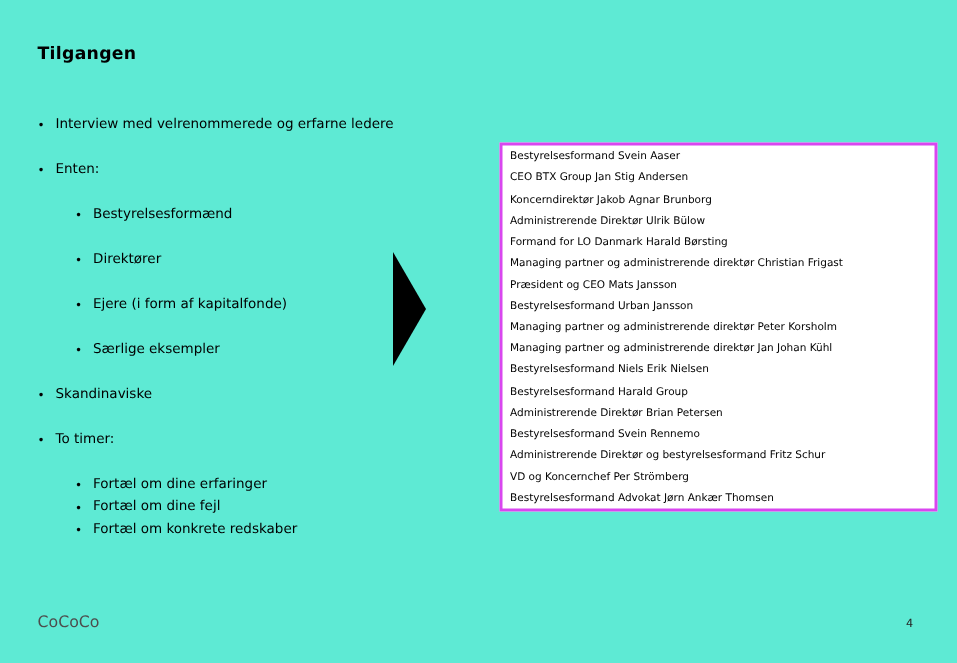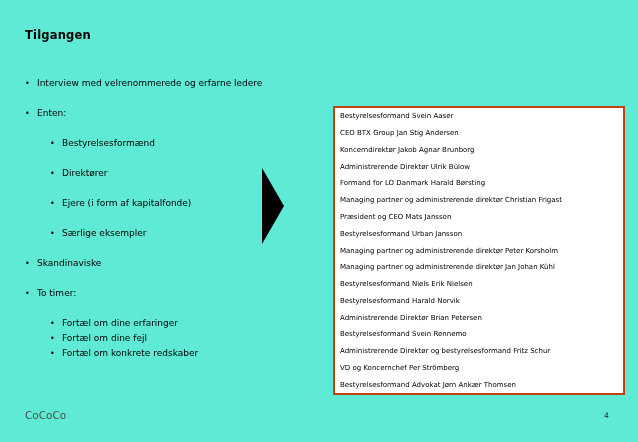--- a/index.html
+++ b/index.html
@@ -48,24 +48,24 @@
     top: 168px;
     width: 0;
     height: 0;
     border-top: 38px solid transparent;
     border-bottom: 38px solid transparent;
     border-left: 22px solid #000000;
   }
   .roster {
     position: absolute;
     left: 333px;
-    top: 106px;
+    top: 95px;
     width: 292px;
-    height: 289px;
-    border: 2px solid #c2410c;
+    height: 246px;
+    border: 2px solid #d946ef;
     box-sizing: border-box;
     display: flex;
     flex-direction: column;
     background: #ffffff;
   }
   .roster .row {
     flex: 1;
     display: flex;
     align-items: center;
     padding-left: 5px;
@@ -148,21 +148,21 @@
     <div class="row">CEO BTX Group Jan Stig Andersen</div>
     <div class="row">Koncerndirektør Jakob Agnar Brunborg</div>
     <div class="row">Administrerende Direktør Ulrik Bülow</div>
     <div class="row">Formand for LO Danmark Harald Børsting</div>
     <div class="row">Managing partner og administrerende direktør Christian Frigast</div>
     <div class="row">Præsident og CEO Mats Jansson</div>
     <div class="row">Bestyrelsesformand Urban Jansson</div>
     <div class="row">Managing partner og administrerende direktør Peter Korsholm</div>
     <div class="row">Managing partner og administrerende direktør Jan Johan Kühl</div>
     <div class="row">Bestyrelsesformand Niels Erik Nielsen</div>
-    <div class="row">Bestyrelsesformand Harald Norvik</div>
+    <div class="row">Bestyrelsesformand Harald Group</div>
     <div class="row">Administrerende Direktør Brian Petersen</div>
     <div class="row">Bestyrelsesformand Svein Rennemo</div>
     <div class="row">Administrerende Direktør og bestyrelsesformand Fritz Schur</div>
     <div class="row">VD og Koncernchef Per Strömberg</div>
     <div class="row">Bestyrelsesformand Advokat Jørn Ankær Thomsen</div>
   </div>
 
   <div class="footer-brand">CoCoCo</div>
   <div class="page-number">4</div>
 

